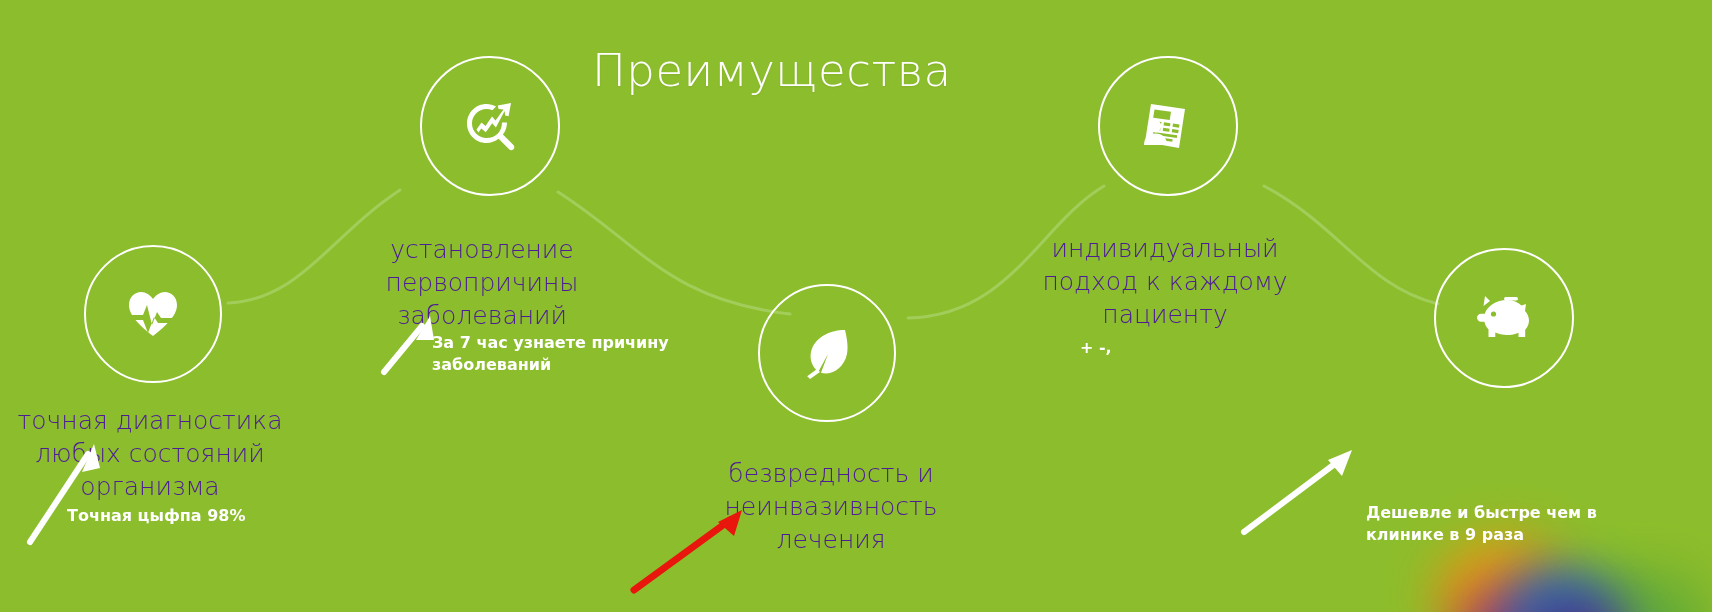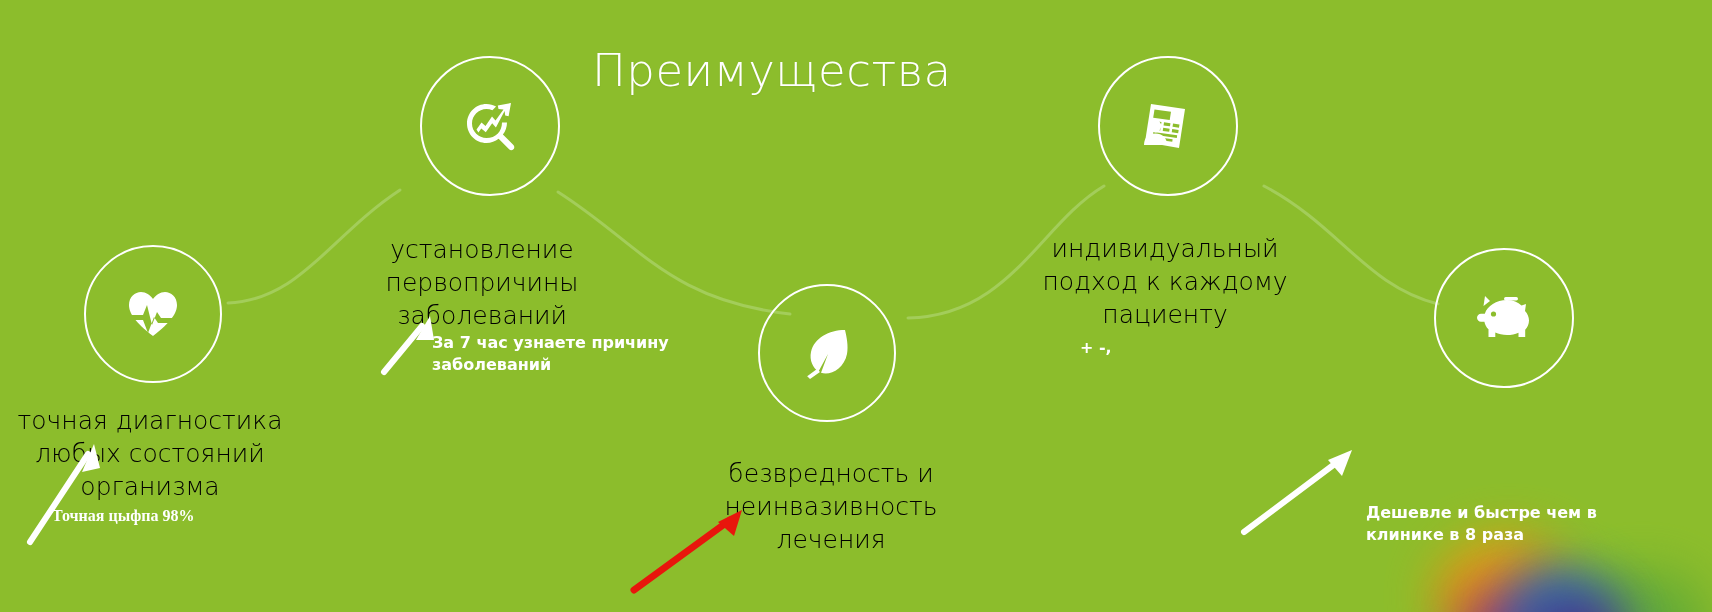--- a/index.html
+++ b/index.html
@@ -85,21 +85,21 @@
     font-weight: 300;
     letter-spacing: 0.5px;
     font-family: "DejaVu Sans", sans-serif;
     text-shadow: 0 1px 2px rgba(0,0,0,0.06);
     white-space: nowrap;
   }
 
   
   .feature-caption {
     position: absolute;
-    color: #000000;
+    color: #4c1d95;
     font-size: 25px;
     font-weight: 300;
     line-height: 1.32;
     text-align: center;
     font-family: "DejaVu Sans", sans-serif;
   }
 
   
   .annotation-note {
     position: absolute;
@@ -197,28 +197,28 @@
 
   <div class="feature-caption" style="left:-12px; top:404px; width:324px;">точная диагностика любых состояний организма</div>
 
   <div class="feature-caption" style="left:312px; top:233px; width:340px;">установление первопричины заболеваний</div>
 
   <div class="feature-caption" style="left:1000px; top:232px; width:330px;">индивидуальный подход к каждому пациенту</div>
 
   <div class="feature-caption" style="left:676px; top:457px; width:310px;">безвредность и неинвазивность лечения</div>
 
 
-  <div class="annotation-note" style="left:52px; top:505px; width:220px;font-family:Liberation Serif, serif;">Точная цыфпа 98%</div>
+  <div class="annotation-note" style="left:67px; top:505px; width:220px;">Точная цыфпа 98%</div>
 
   <div class="annotation-note" style="left:432px; top:332px; width:240px;">За 7 час узнаете причину заболеваний</div>
 
 
   <div class="annotation-note" style="left:1080px; top:337px; width:80px;">+ -,</div>
 
-  <div class="annotation-note" style="left:1366px; top:502px; width:240px;">Дешевле и быстре чем в клинике в 8 раза</div>
+  <div class="annotation-note" style="left:1366px; top:502px; width:240px;">Дешевле и быстре чем в клинике в 9 раза</div>
 
   <svg class="annotation-arrow" style="left:22px; top:438px;" width="90" height="110" viewBox="0 0 90 110">
     <path d="M8 104 L66 16" stroke="#ffffff" stroke-width="6" stroke-linecap="round" fill="none"></path>
     <path d="M72 6 L60 34 L78 30 Z" fill="#ffffff"></path>
   </svg>
 
   <svg class="annotation-arrow" style="left:376px; top:312px;" width="80" height="66" viewBox="0 0 80 66">
     <path d="M8 60 L46 14" stroke="#ffffff" stroke-width="6" stroke-linecap="round" fill="none"></path>
     <path d="M54 4 L40 28 L58 28 Z" fill="#ffffff"></path>
   </svg>

